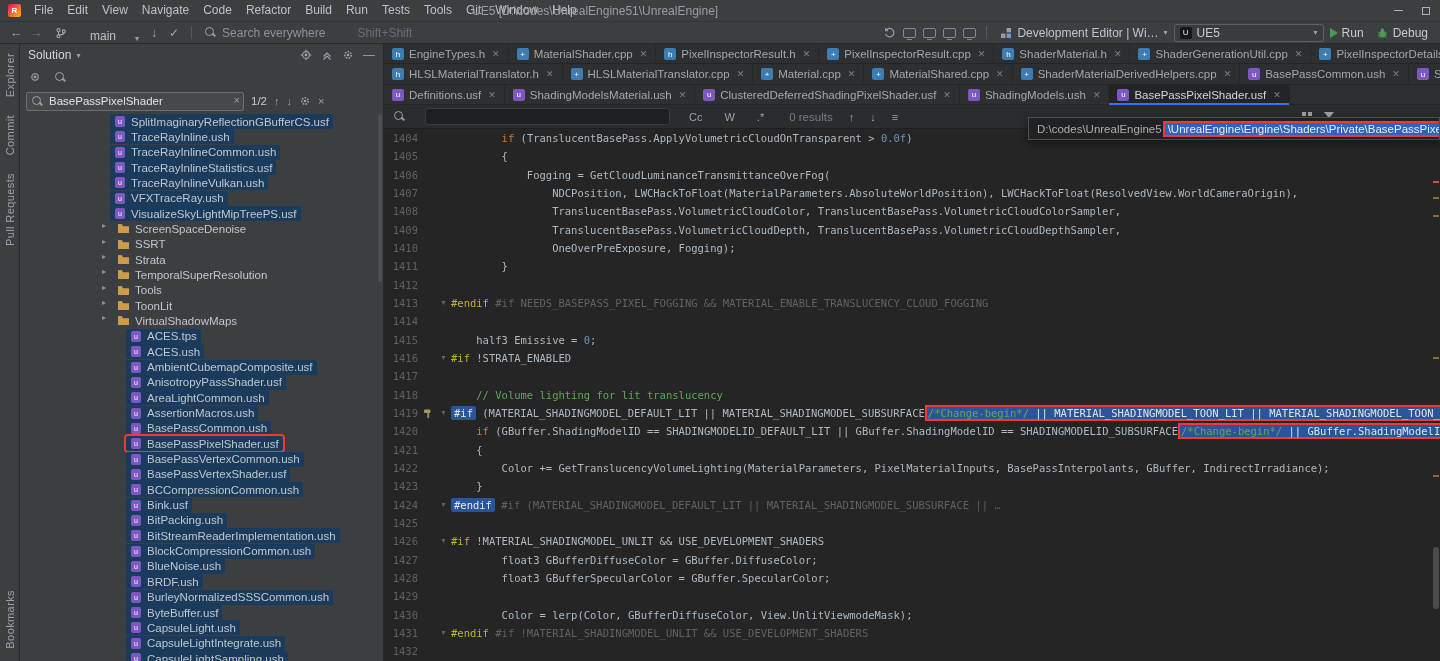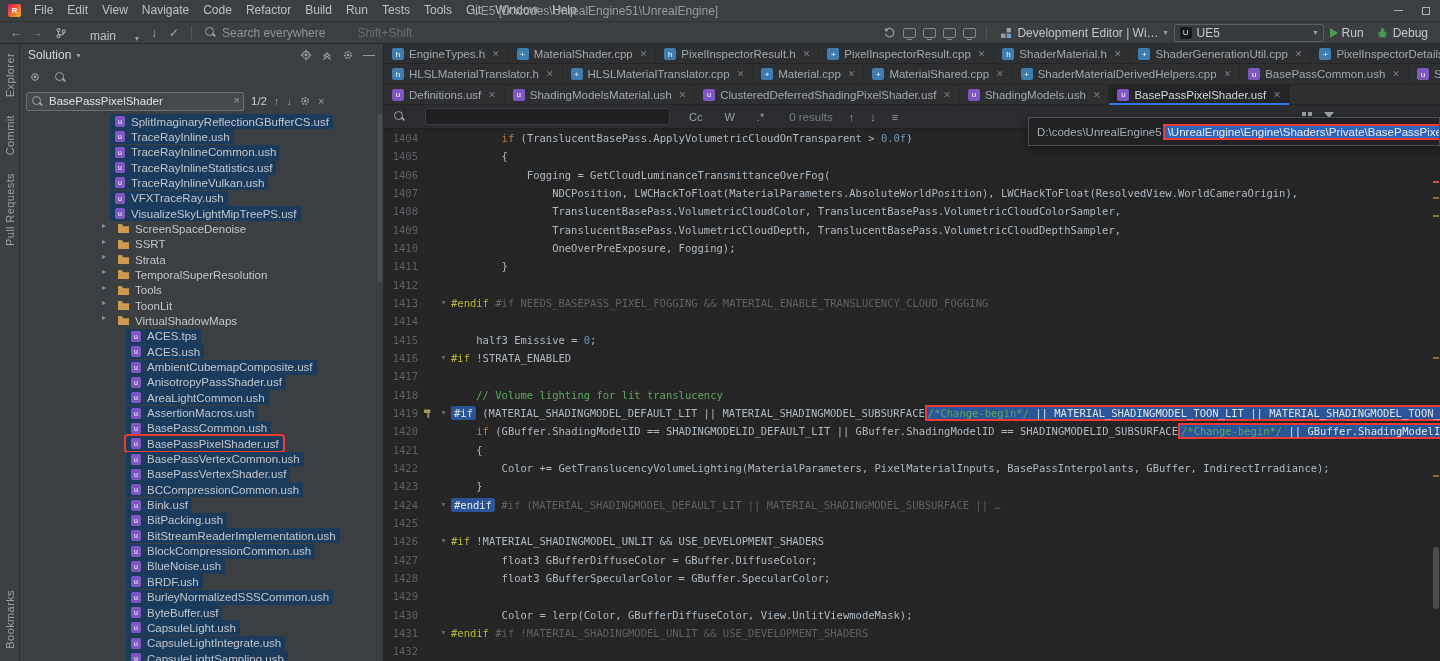--- a/index.html
+++ b/index.html
@@ -121,21 +121,21 @@
   .s-gray{color:#5d6265}
   .s-sel{color:#dde3e8}
   .chbox{background:#2a5699;border:2px solid #ed3b33;padding:0 1px}
 
   .escroll{position:absolute;top:85px;right:0;bottom:0;width:9px}
   .escroll .thumb{position:absolute;right:1px;top:418px;width:6px;height:62px;background:#4a4d50;border-radius:3px}
   .escroll .mark{position:absolute;right:1px;width:6px;height:2px;background:#8c6e2f}
   .escroll .mark.red{background:#c75450}
 
   
-  .popup{position:absolute;top:117px;left:1028px;right:0;height:29px;background:#1f2123;
+  .popup{position:absolute;top:117px;left:1028px;right:0;height:23px;background:#1f2123;
          border:1px solid #4d5052;display:flex;align-items:center;padding-left:8px;color:#a9adb1;
          font-size:11.5px;box-shadow:0 3px 8px rgba(0,0,0,.45);z-index:60;white-space:nowrap;overflow:hidden}
   .pchip{background:#2d64c0;color:#e8ecf2;border:2px solid #ed3b33;padding:0 3px;margin-left:1px}
   .play-tri{width:0;height:0;border-left:8px solid #499c54;border-top:5px solid transparent;
             border-bottom:5px solid transparent;display:inline-block}
 </style>
 </head>
 <body>
 
 <div class="app">

